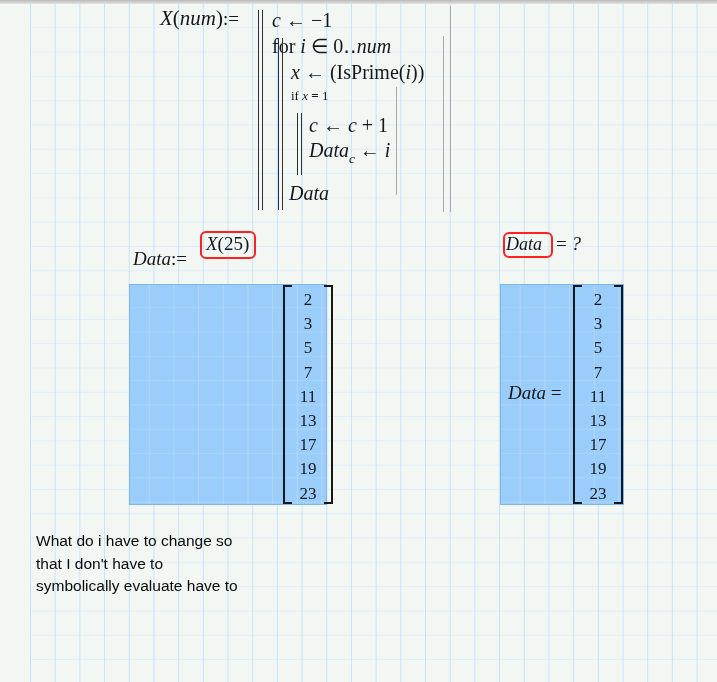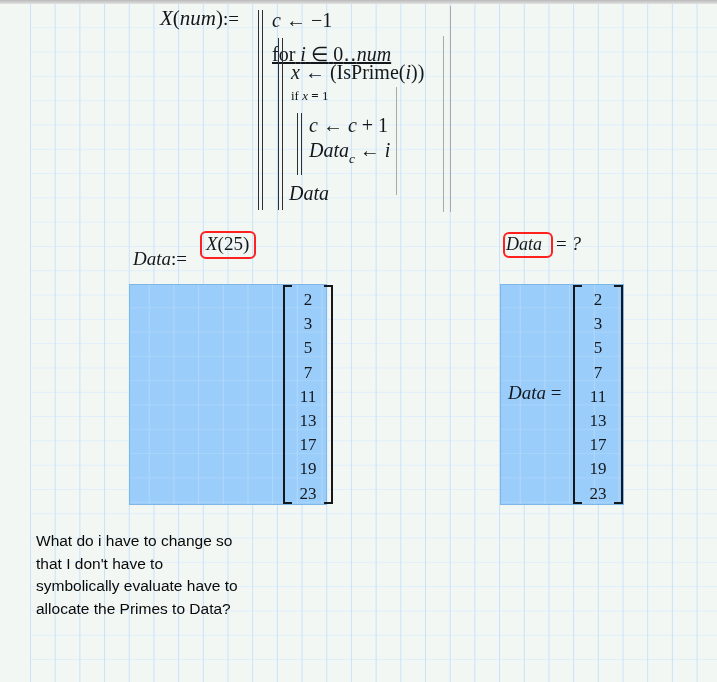--- a/index.html
+++ b/index.html
@@ -152,21 +152,21 @@
     <div class="math" style="left:160px; top:8px; font-size:21px;">
       <span class="it">X</span><span class="up">(</span><span class="it">num</span><span class="up">)</span><span class="up" style="font-size:19px;">:=</span>
     </div>
 
     <div class="vbar" style="left:258px; top:10px; height:200px;"></div>
 
     <div class="math" style="left:272px; top:10px; font-size:20px;">
       <span class="it">c</span> <span class="up">←</span> <span class="up">−1</span>
     </div>
 
-    <div class="math" style="left:272px; top:44px; font-size:20px;text-decoration:underline;">
+    <div class="math" style="left:272px; top:36px; font-size:20px;">
       <span class="up">for</span> <span class="it">i</span> <span class="up">∈</span> <span class="up">0</span><span class="up">‥</span><span class="it">num</span>
     </div>
 
     <div class="vbar" style="left:278px; top:38px; height:172px;"></div>
 
     <div class="math" style="left:291px; top:62px; font-size:20px;">
       <span class="it">x</span> <span class="up">←</span> <span class="up">(</span><span class="up">IsPrime</span><span class="up">(</span><span class="it">i</span><span class="up">)</span><span class="up">)</span>
     </div>
 
     <div class="math" style="left:291px; top:89px; font-size:13px;">
@@ -246,16 +246,15 @@
       <div class="mcell">19</div>
       <div class="mcell">23</div>
     </div>
     <div class="mbracket right"></div>
   </div>
 
   <div id="question">
     <div>What do i have to change so</div>
     <div>that I don't have to</div>
     <div>symbolically evaluate have to</div>
-    <div>allocate the Primes to Data?</div>
   </div>
 
 </div>
 
 </body></html>

